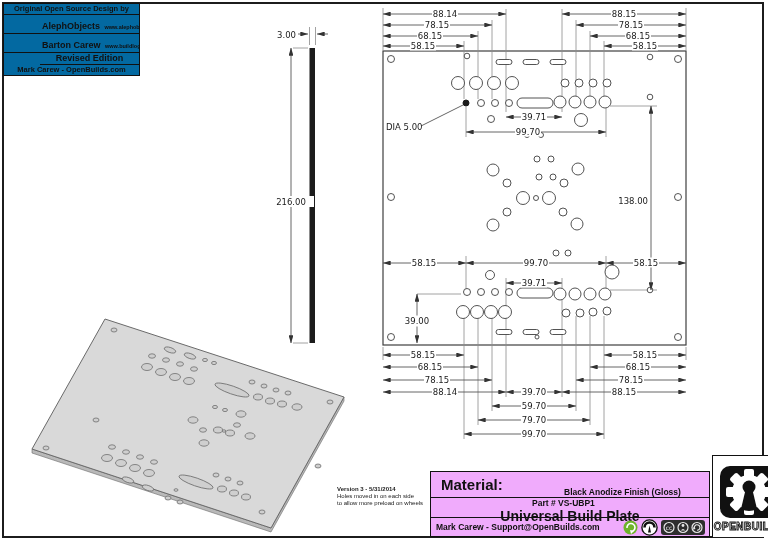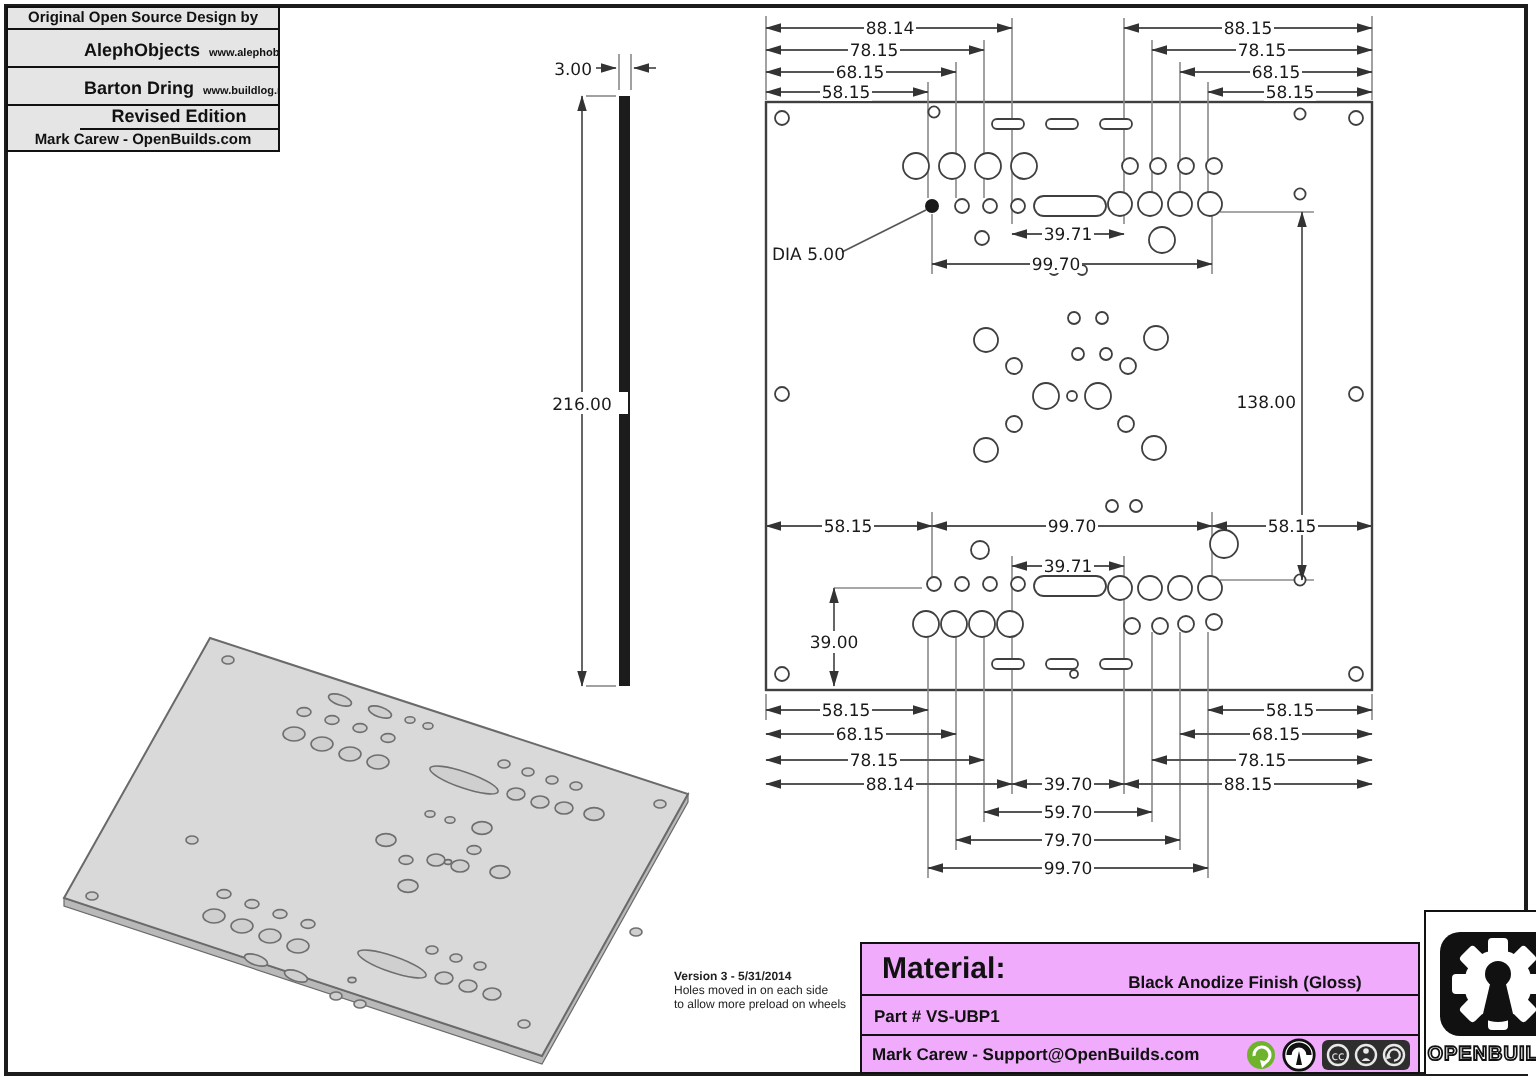--- a/index.html
+++ b/index.html
@@ -1,20 +1,20 @@
 <!DOCTYPE html>
 <html><head>
 <meta charset="utf-8">
 <style>
   html,body{margin:0;padding:0;background:#e8e8e8;}
   #sheet{position:relative;width:768px;height:543px;background:#ffffff;overflow:hidden;
          font-family:"Liberation Sans",sans-serif;color:#111;}
   #border{position:absolute;left:2px;top:2px;width:762px;height:536px;border:2px solid #1c1c1c;box-sizing:border-box;}
   
-  #hdr{position:absolute;left:3px;top:3px;width:137px;background:#e5e5e5;border:1px solid #111;box-sizing:border-box;}
+  #hdr{position:absolute;left:3px;top:3px;width:137px;background:#0369a1;border:1px solid #111;box-sizing:border-box;}
   #hdr .row{border-bottom:1px solid #111;text-align:center;padding:0 2px;white-space:nowrap;overflow:hidden;}
   #hdr .row:last-child{border-bottom:none;}
   .h-small{font-size:7.5px;font-weight:bold;line-height:10px;}
   .h-name{font-size:9px;font-weight:bold;line-height:11px;margin-left:36px;}
   .h-url{font-size:5.5px;font-weight:bold;}
   
   #dwg{position:absolute;left:0;top:0;}
   .dim{stroke:#555;stroke-width:0.9;}
   .ext{stroke:#8a8a8a;stroke-width:0.8;}
   .tbg{fill:#ffffff;}
@@ -27,21 +27,21 @@
   .isoe{fill:#b9b9b9;stroke:#6a6a6a;stroke-width:0.6;}
   .ihole{fill:#cfcfcf;stroke:#6f6f6f;stroke-width:0.8;}
   
   #vnote{position:absolute;left:337px;top:486px;width:96px;font-size:6px;line-height:7px;color:#222;}
   #vnote .b{font-weight:bold;}
   
   #tblock{position:absolute;left:430px;top:471px;width:280px;height:66px;border:1px solid #111;box-sizing:border-box;background:#f0abfc;}
   #tblock .trow{display:flex;align-items:center;border-bottom:1px solid #111;box-sizing:border-box;}
   #tblock .trow:last-child{border-bottom:none;}
   #r-mat{height:26px;}
-  #r-part{height:20px;}
+  #r-part{height:20px;flex-direction:column;}
   #r-contact{height:18px;}
   .mat-label{font-size:15px;font-weight:bold;padding-left:10px;width:95px;}
   .mat-val{flex:1;text-align:center;line-height:12px;}
   .mat-main{font-size:13px;font-weight:bold;}
   .mat-sub{font-size:8.5px;font-weight:bold;}
   .part-label{font-size:8.5px;font-weight:bold;padding-left:6px;width:82px;}
   .part-name{flex:1;text-align:center;font-size:14px;font-weight:bold;font-family:"Liberation Sans",sans-serif;}
   .contact{font-size:8.5px;font-weight:bold;padding-left:5px;flex:1;white-space:nowrap;}
   .badges{display:flex;align-items:center;gap:3px;padding-right:4px;}
   
@@ -370,21 +370,21 @@
     </g>
   </svg>
 
   <div id="hdr">
     <div class="row h-small">Original Open Source Design by</div>
     <div class="row">
       <span class="h-name">AlephObjects</span>
       <span class="h-url">www.alephobjects.com</span>
     </div>
     <div class="row">
-      <span class="h-name">Barton Dring</span>
+      <span class="h-name">Barton Carew</span>
       <span class="h-url">www.buildlog.net</span>
     </div>
     <div class="row h-name">Revised Edition</div>
     <div class="row h-small">Mark Carew - OpenBuilds.com</div>
   </div>
 
   <div id="vnote">
     <div class="b">Version 3 - 5/31/2014</div>
     <div>Holes moved in on each side</div>
     <div>to allow more preload on wheels</div>
@@ -393,20 +393,21 @@
   <div id="tblock">
     <div class="trow" id="r-mat">
       <span class="mat-label">Material:</span>
       <span class="mat-val">
         <br>
         <span class="mat-sub">Black Anodize Finish (Gloss)</span>
       </span>
     </div>
     <div class="trow" id="r-part">
       <span class="part-label">Part # VS-UBP1</span>
+      <span class="part-name">Universal Build Plate</span>
     </div>
     <div class="trow" id="r-contact">
       <span class="contact">Mark Carew - Support@OpenBuilds.com</span>
       <span class="badges">
         <svg width="15" height="15" viewBox="0 0 15 15">
           <circle cx="7.5" cy="7.5" r="7" fill="#6fb32c"></circle>
           <path d="M4,8 A4,4 0 1 1 8,11.5" fill="none" stroke="#ffffff" stroke-width="1.6"></path>
           <path d="M8,14 L11,11 L7,10 Z" fill="#ffffff"></path>
         </svg>
         <svg width="17" height="17" viewBox="0 0 17 17">

